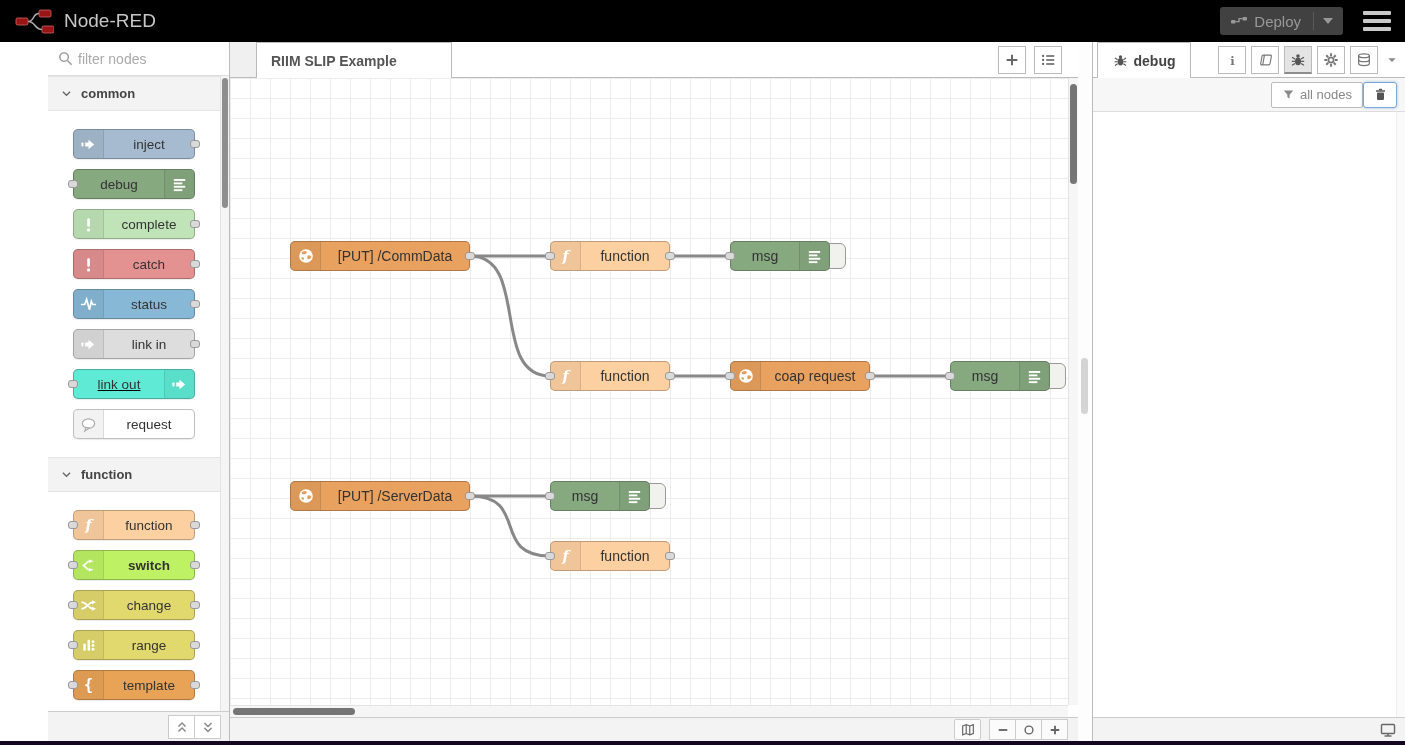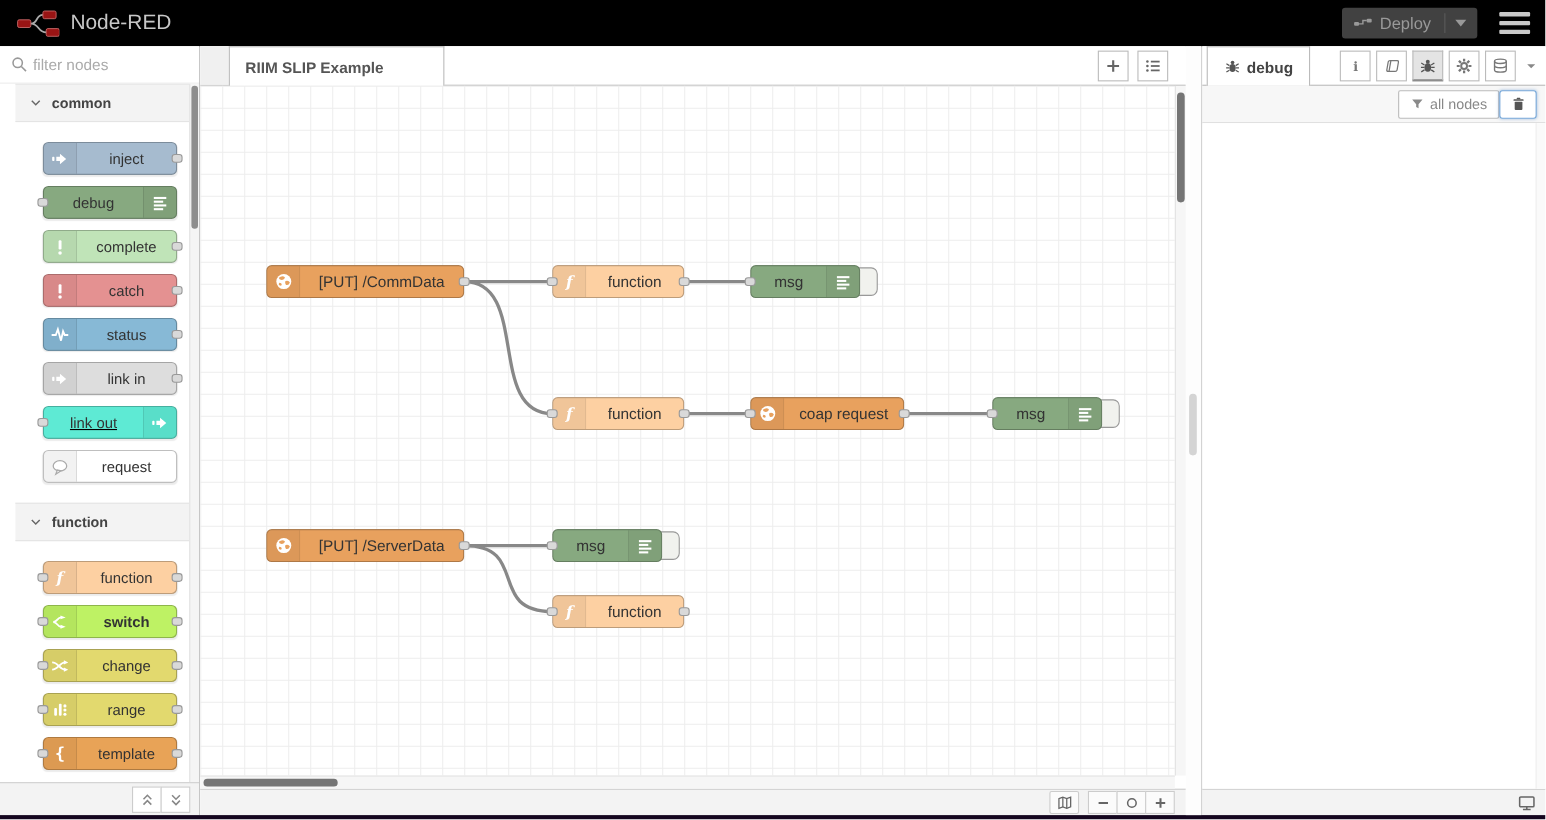--- a/index.html
+++ b/index.html
@@ -13,31 +13,31 @@
   .header-title { color:#c7c7c7; font-size:19px; margin-left:10px; }
   .deploy-btn { position:absolute; right:62px; top:7px; height:28px; background:#414141; border-radius:3px;
     display:flex; align-items:center; padding:12px 10px; cursor:pointer; }
   .deploy-btn .dlabel { color:#999; font-size:15px; margin:0 6px; }
   .deploy-caret { margin-left:6px; padding-left:9px; border-left:1px solid #5a5a5a; height:18px; display:flex; align-items:center; }
   .caret-tri { width:0; height:0; border-left:5px solid transparent; border-right:5px solid transparent; border-top:6px solid #999; }
   .hamburger { position:absolute; right:14px; top:11px; width:28px; height:20px; display:flex; flex-direction:column; justify-content:space-between; cursor:pointer; }
   .hamburger div { height:4px; background:#c9c9c9; border-radius:1px; }
 
   
-  .main { flex:1; display:flex; min-height:0; }
+  .main { flex:1; display:flex; min-height:0;padding-left:48px; }
 
   
   .palette { width:182px; flex:0 0 182px; border-right:1px solid #bbb; display:flex; flex-direction:column; background:#fff; }
   .pal-search { height:34px; flex:0 0 34px; border-bottom:1px solid #ddd; position:relative; background:#fff; }
   .pal-search input { width:100%; height:100%; border:none; outline:none; padding-left:30px; font-size:14px; color:#555;
     font-family:"Liberation Sans",sans-serif; }
   .pal-search input::placeholder { color:#aaa; }
   .pal-search .sicon { position:absolute; left:9px; top:8px; }
   .pal-scroll { flex:1; position:relative; overflow:hidden; background:#fff; }
-  .pal-content { position:absolute; left:14px; top:0; right:9px; }
+  .pal-content { position:absolute; left:0; top:0; right:9px; }
   .pal-header { height:35px; background:#f3f3f3; border-bottom:1px solid #e4e4e4; border-top:1px solid #e4e4e4;
     display:flex; align-items:center; font-weight:bold; font-size:13px; color:#444; cursor:pointer; }
   .pal-header .chev { margin:0 8px 0 12px; display:flex; }
   .pal-items { padding:18px 0 8px 0; }
   .pal-node { position:relative; width:122px; height:30px; margin:0 0 10px 25px; border:1px solid rgba(0,0,0,0.25);
     border-radius:5px; display:flex; align-items:stretch; cursor:move; box-shadow:0 1px 1px rgba(0,0,0,0.08); }
   .pal-scrollbar { position:absolute; right:0; top:0; bottom:0; width:9px; background:#f5f5f5; border-left:1px solid #e2e2e2; }
   .pal-thumb { position:absolute; left:1px; top:2px; width:6px; height:130px; background:#8e8e8e; border-radius:4px; }
   .pal-footer { height:30px; flex:0 0 30px; background:#f3f3f3; border-top:1px solid #ccc; display:flex; align-items:center;
     justify-content:flex-end; padding-right:8px; }

